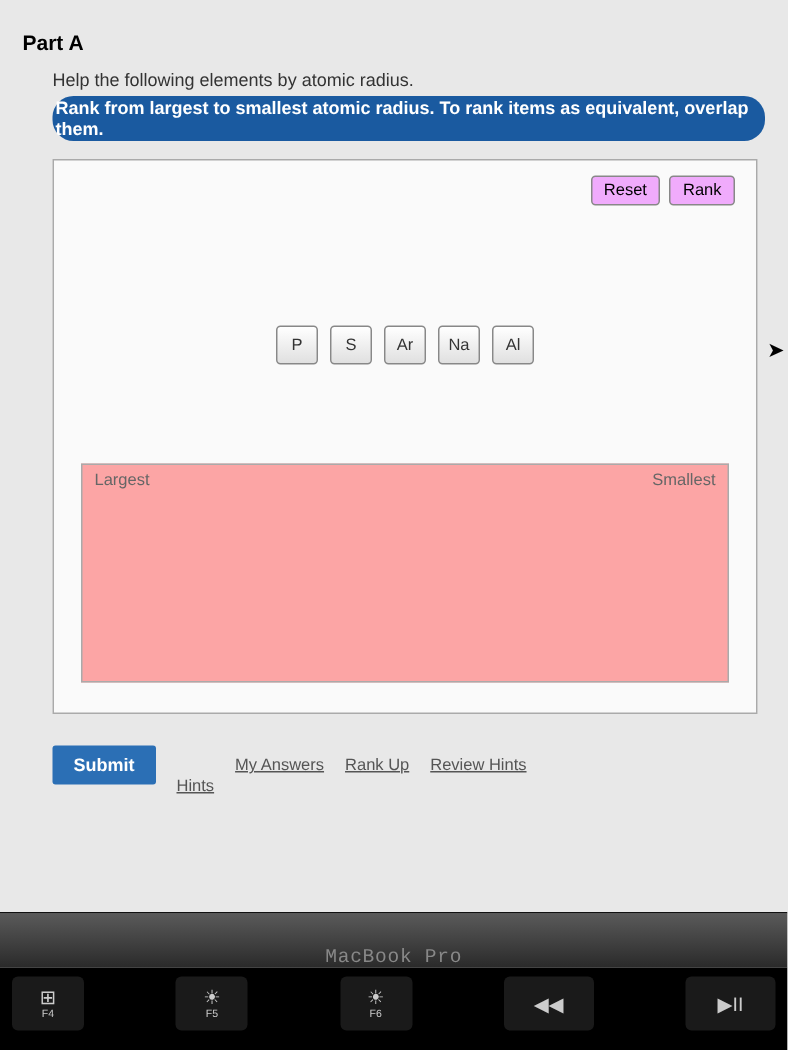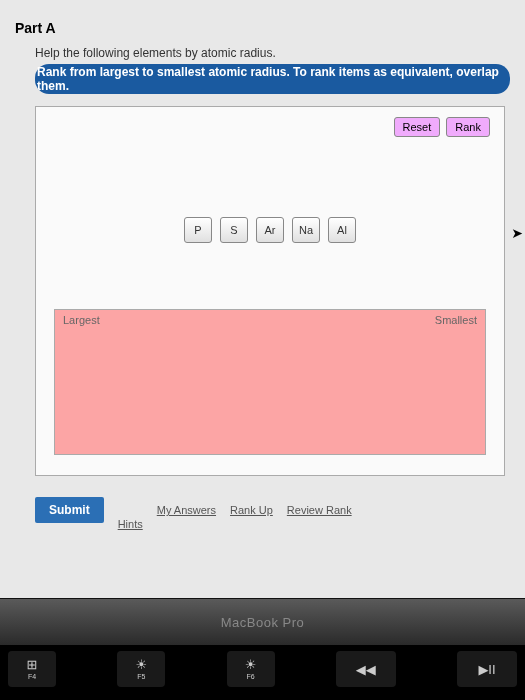--- a/index.html
+++ b/index.html
@@ -134,28 +134,29 @@
       font-size: 11px;
       cursor: pointer;
       text-decoration: underline;
     }
     .action-link.underline {
       text-decoration: underline;
       margin-top: 28px;
     }
     .macbook-bar {
       background: linear-gradient(to bottom, #5a5a5a, #2a2a2a);
-      height: 47px;
-      display: flex;
-      align-items: center;
+      height: 37px;
+      display: flex;
+      align-items: flex-end;
       justify-content: center;
       color: #888;
       font-size: 13px;
       letter-spacing: 0.5px;
       border-top: 1px solid #111;
+      font-family: Liberation Mono, monospace;
     }
     .keyboard-strip {
       background: #000;
       height: 55px;
       display: flex;
       align-items: flex-start;
       justify-content: space-between;
       padding: 6px 8px;
       gap: 8px;
     }
@@ -216,21 +217,21 @@
       <span class="drop-label-left">Largest</span>
       <span class="drop-label-right">Smallest</span>
     </div>
   </div>
 
   <div class="action-bar">
     <button class="submit-btn">Submit</button>
     <span class="action-link underline">Hints</span>
     <span class="action-link">My Answers</span>
     <span class="action-link">Rank Up</span>
-    <span class="action-link">Review Rank</span>
+    <span class="action-link">Review Hints</span>
   </div>
 
   <span class="cursor-arrow">➤</span>
 </div>
 
 <div class="macbook-bar">
   <span>MacBook Pro</span>
 </div>
 
 <div class="keyboard-strip">

